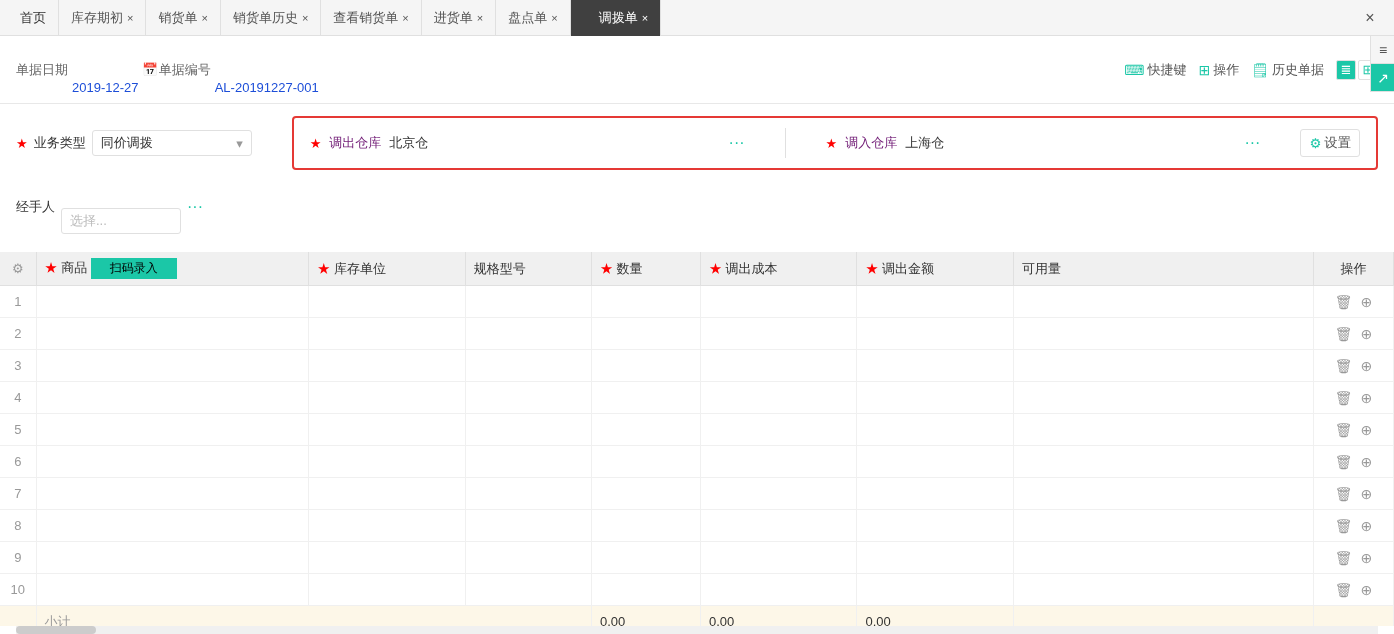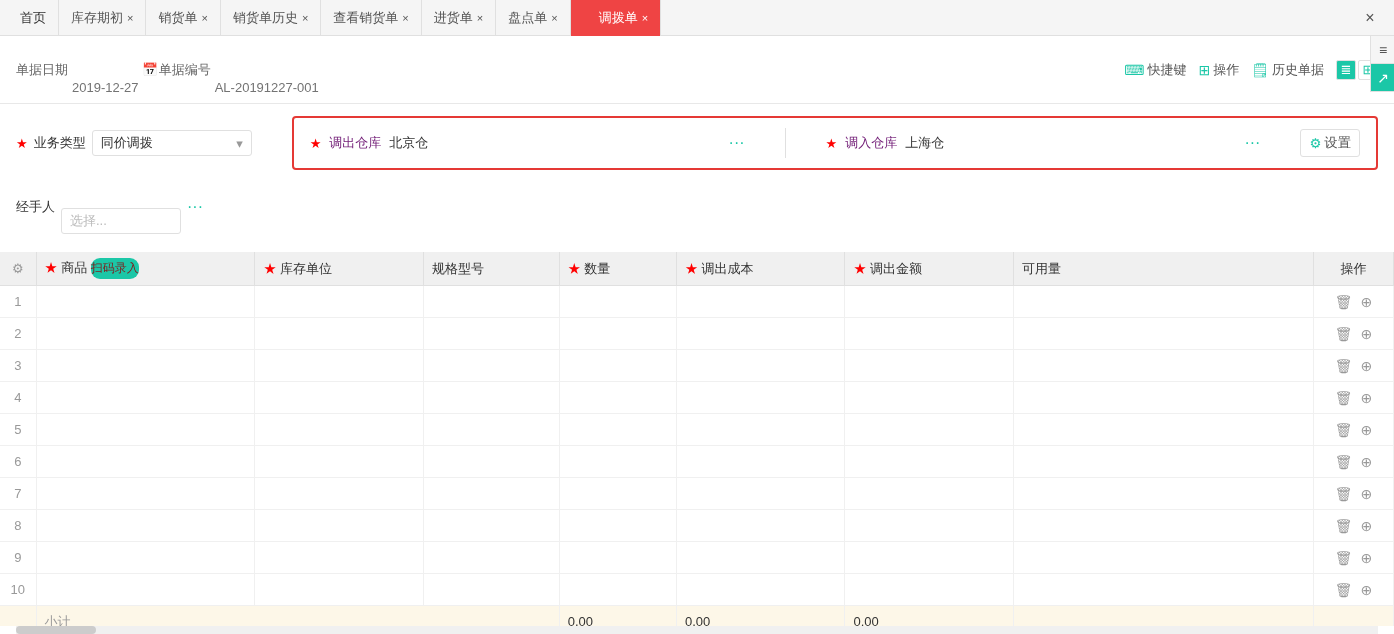--- a/index.html
+++ b/index.html
@@ -20,21 +20,21 @@
       height: 36px;
       cursor: pointer;
       font-size: 13px;
       color: #555;
       border-right: 1px solid #e0e0e0;
       white-space: nowrap;
       gap: 4px;
     }
     .tab:first-child { border-left: none; }
     .tab.active {
-      background: #ef4444;
+      background: #404040;
       color: #fff;
       padding-left: 28px;
     }
     .tab .close-icon { font-size: 11px; color: inherit; cursor: pointer; }
     .tab.home { color: #333; }
     .tab-close-all {
       margin-left: auto;
       width: 32px; height: 32px;
       display: flex; align-items: center; justify-content: center;
       cursor: pointer; color: #555; font-size: 16px;
@@ -45,21 +45,21 @@
       display: flex; align-items: center;
       padding: 8px 16px;
       border-bottom: 1px solid #e8e8e8;
       background: #fff;
     }
     .toolbar-item {
       display: flex; align-items: center; gap: 4px;
       font-size: 13px; color: #333;
     }
     .toolbar-item .label { color: #666; }
-    .toolbar-item .value { color: #737373; margin-top: 36px; }
+    .toolbar-item .value { color: #1d4ed8; margin-top: 36px; }
     .toolbar-item .icon-calendar { color: #1bc7a7; cursor: pointer; }
     .toolbar-right {
       margin-left: auto;
       display: flex; align-items: center; gap: 12px;
       font-size: 13px; color: #555;
     }
     .toolbar-right .action-btn {
       display: flex; align-items: center; gap: 3px;
       cursor: pointer; color: #555;
     }
@@ -160,23 +160,23 @@
     .subtotal-row { background: #fdf7e8 !important; }
     .subtotal-row td { color: #333; font-weight: normal; }
 
     .op-btn {
       cursor: pointer; color: #999; font-size: 14px;
       background: none; border: none; padding: 2px;
     }
     .op-cell { display: flex; gap: 4px; align-items: center; justify-content: center; }
 
     .scan-btn {
-      background: #1bc7a7; color: #7f1d1d;
-      border: none; border-radius: 9px;
-      padding: 2px 0; font-size: 12px; cursor: pointer;
+      background: #1bc7a7; color: #000000;
+      border: none; border-radius: 0;
+      padding: 2px 19px; font-size: 12px; cursor: pointer;
     }
 
     
     .col-settings {
       width: 36px; text-align: center; cursor: pointer; color: #999;
     }
     .col-op { width: 80px; text-align: center; }
 
     
     .right-sidebar {

